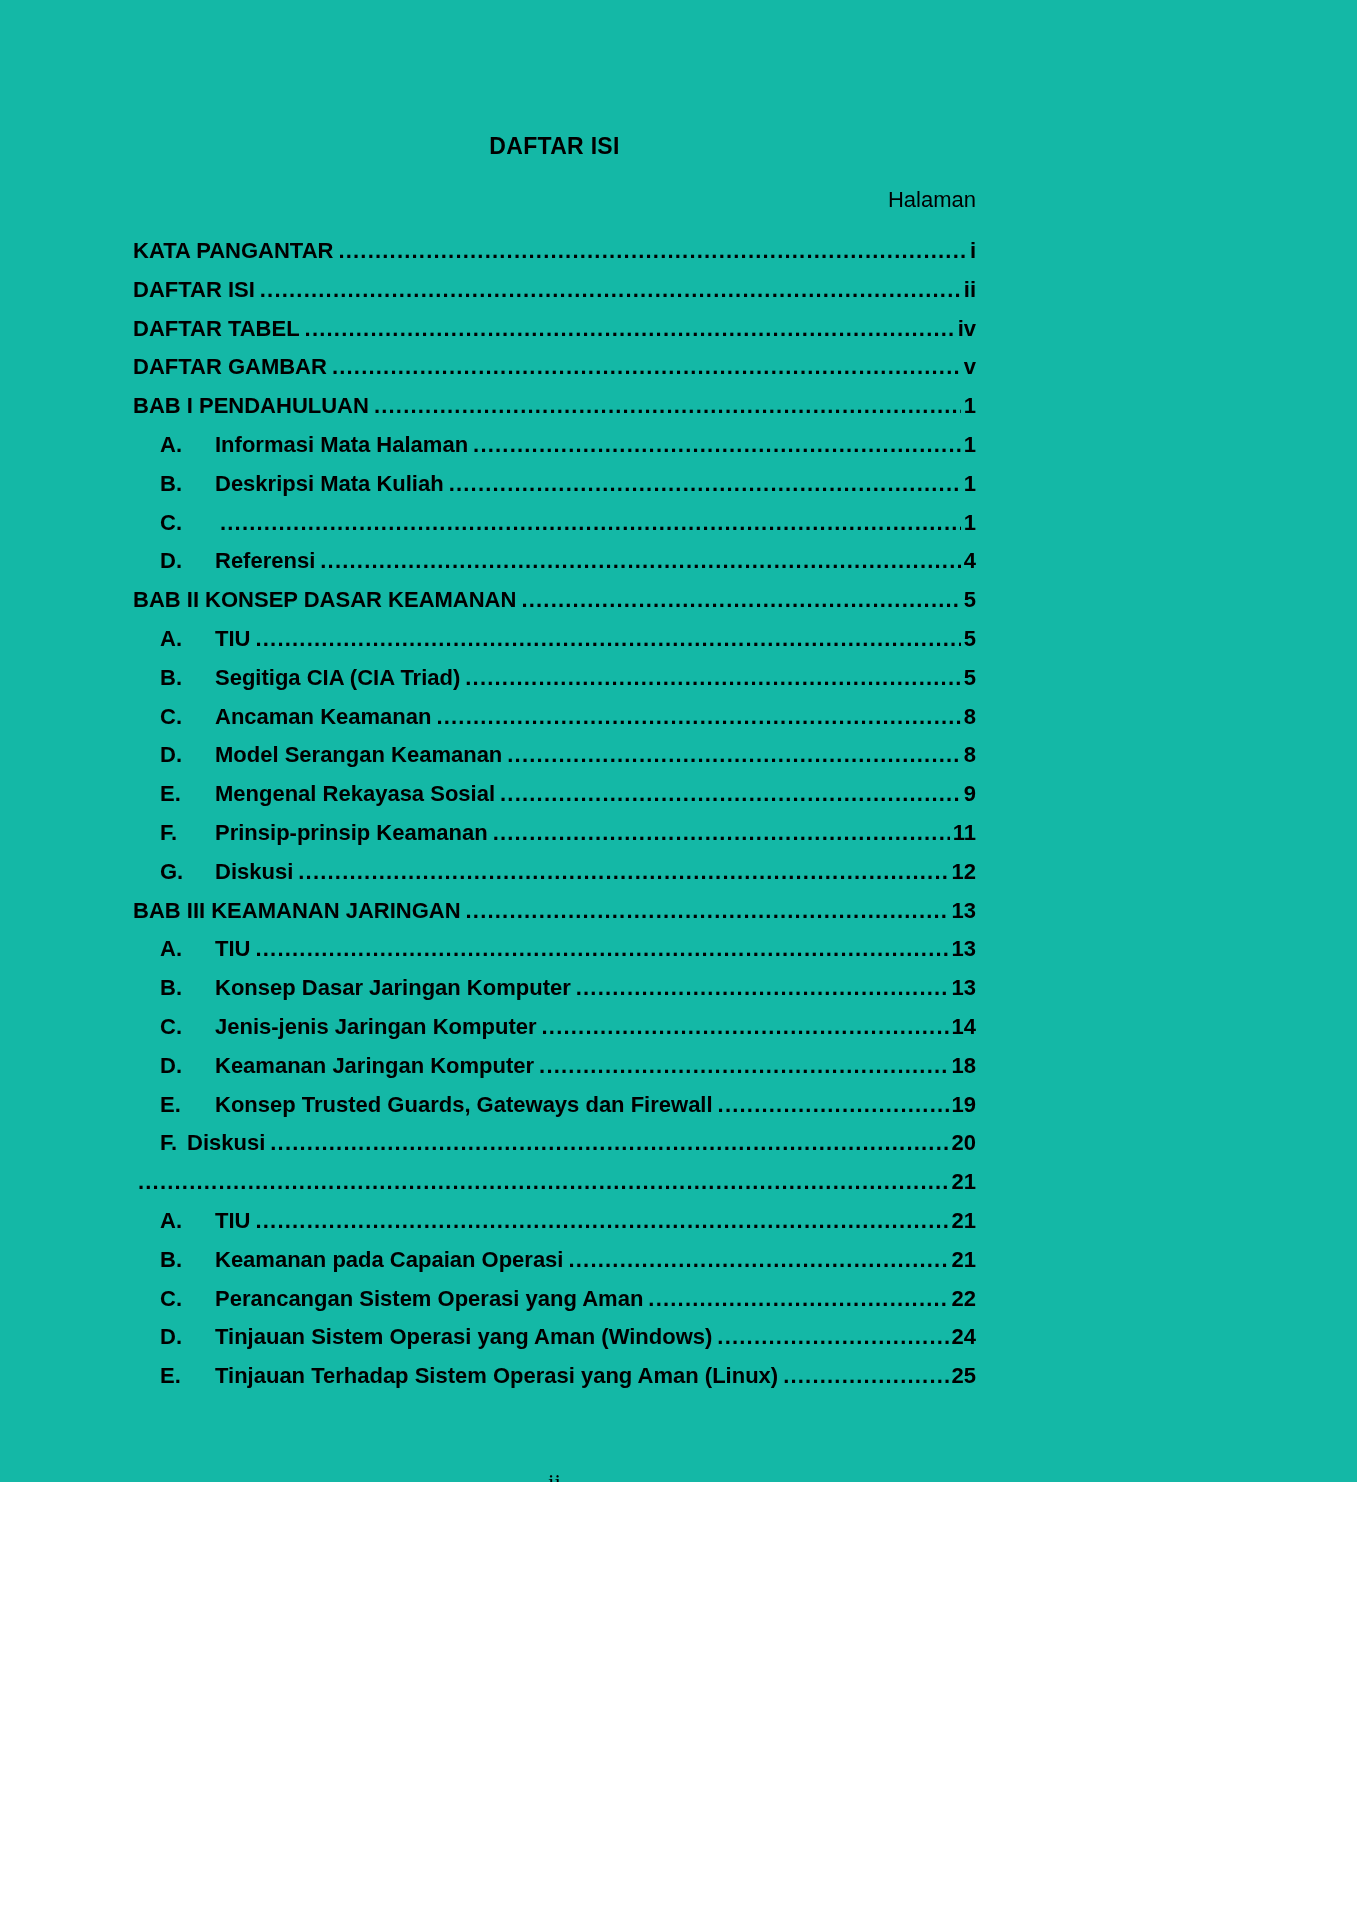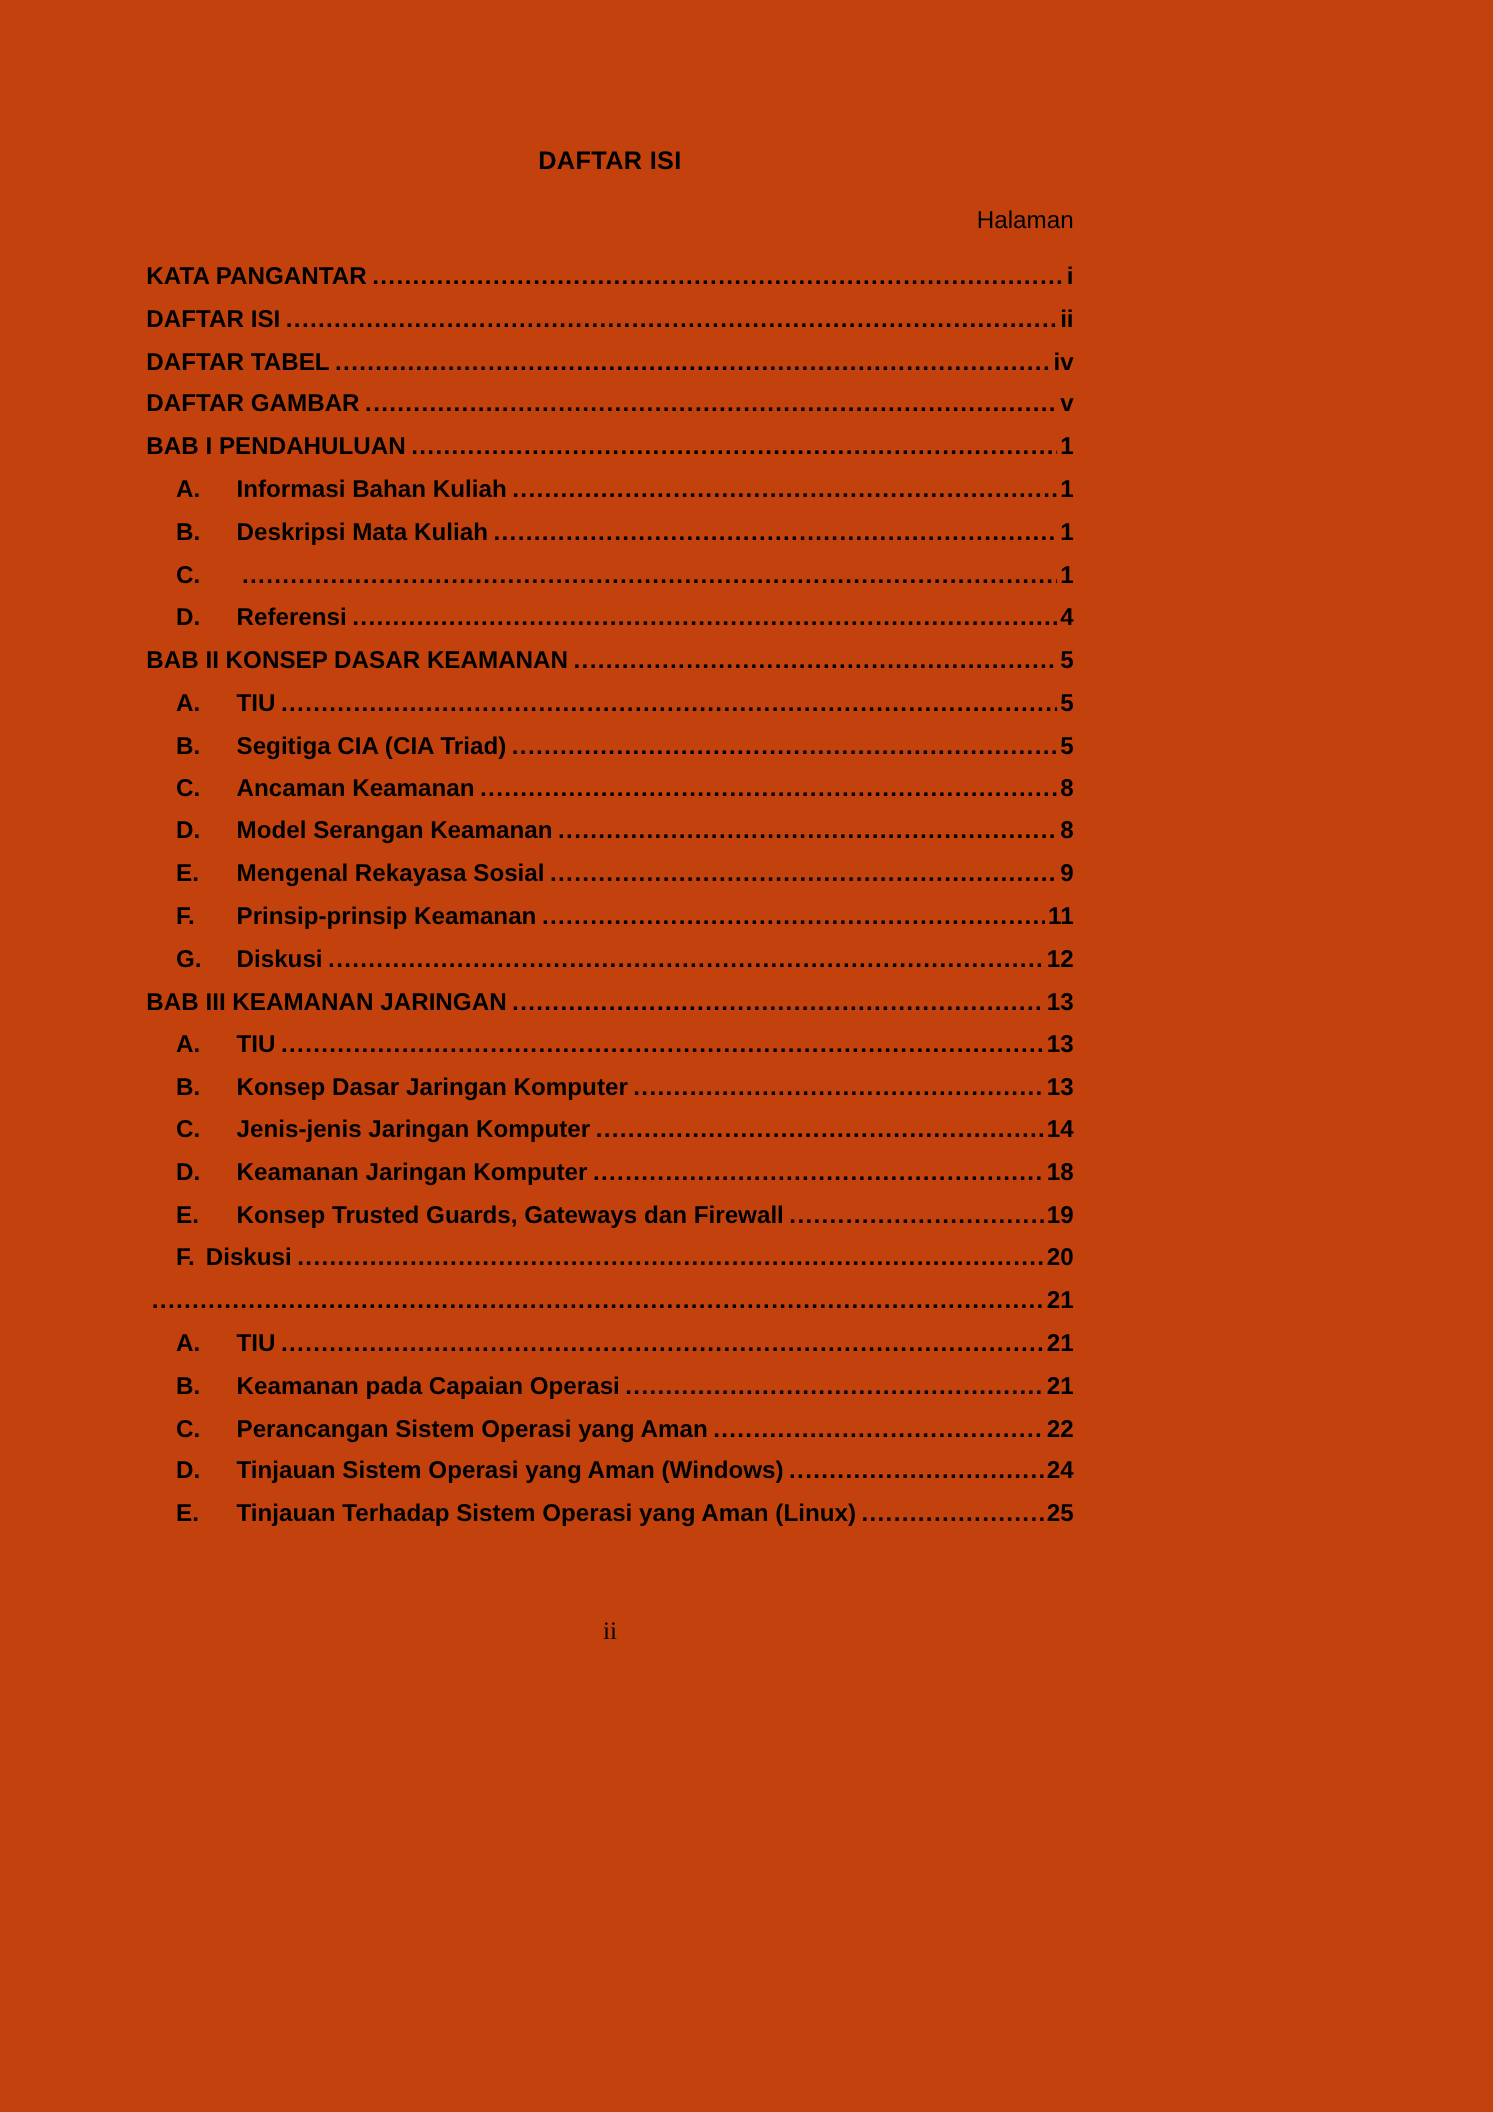--- a/index.html
+++ b/index.html
@@ -3,22 +3,22 @@
   <meta charset="utf-8">
   <style>
     html, body {
       margin: 0;
       padding: 0;
       background: #ffffff;
     }
     .page {
       position: relative;
       width: 1357px;
-      height: 1920px;
-      background: #c2410c;
+      height: 1482px;
+      background: #14b8a6;
       color: #000000;
       font-family: "Liberation Sans", sans-serif;
       overflow: hidden;
     }
     .content {
       position: absolute;
       left: 133px;
       top: 133px;
       width: 843px;
     }
@@ -114,21 +114,21 @@
           <span class="leader"></span>
           <span class="pagenum">v</span>
         </div>
         <div class="toc-row level-0">
           <span class="title">BAB I PENDAHULUAN</span>
           <span class="leader"></span>
           <span class="pagenum">1</span>
         </div>
         <div class="toc-row level-1">
           <span class="label">A.</span>
-          <span class="title">Informasi Bahan Kuliah</span>
+          <span class="title">Informasi Mata Halaman</span>
           <span class="leader"></span>
           <span class="pagenum">1</span>
         </div>
         <div class="toc-row level-1">
           <span class="label">B.</span>
           <span class="title">Deskripsi Mata Kuliah</span>
           <span class="leader"></span>
           <span class="pagenum">1</span>
         </div>
         <div class="toc-row level-1">

